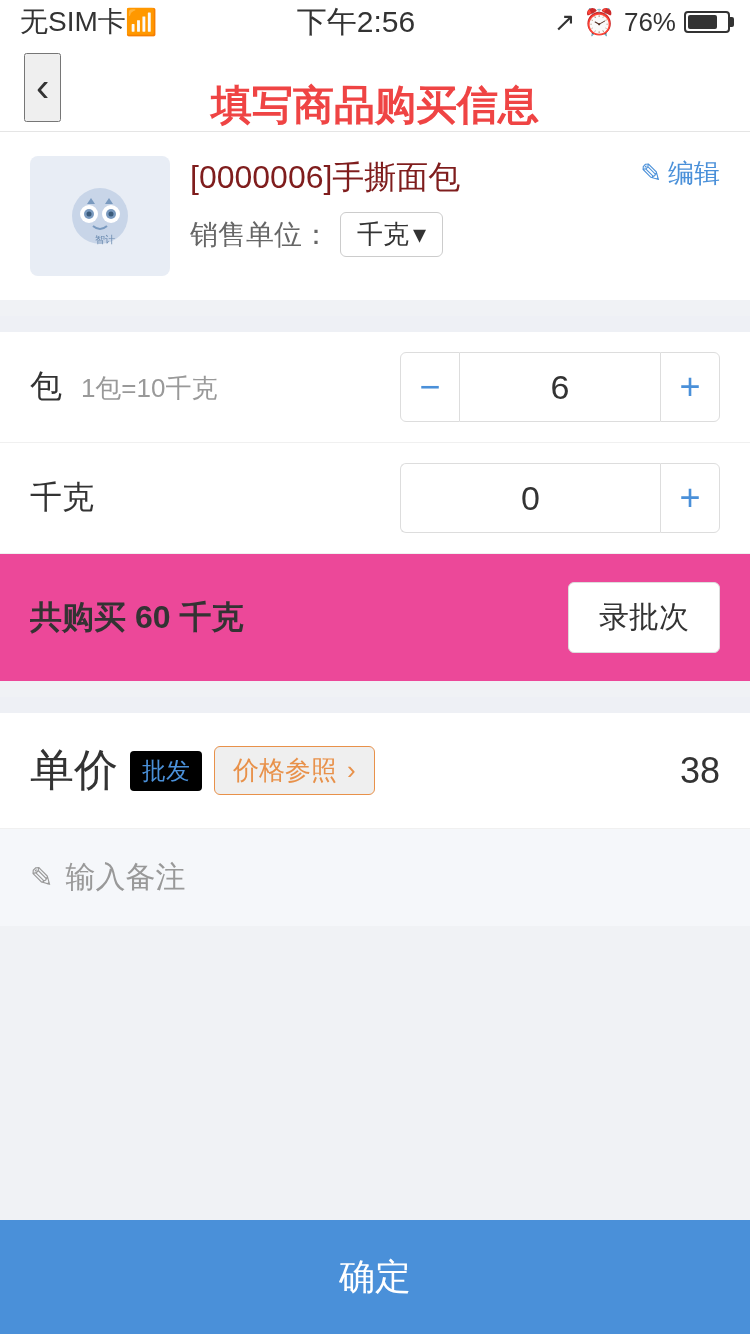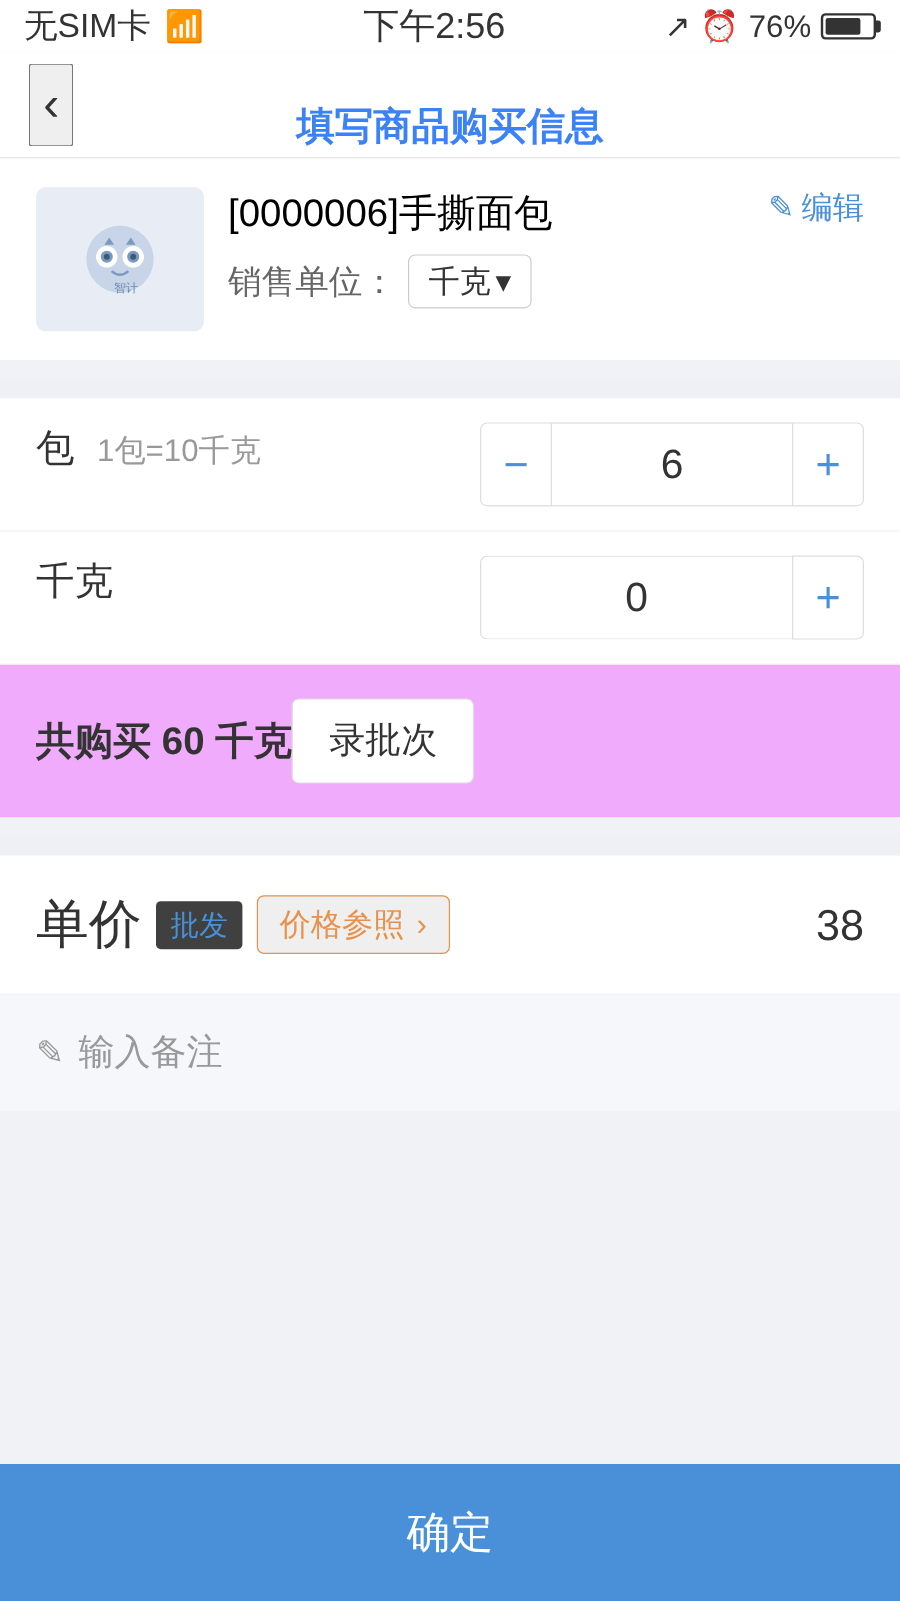--- a/index.html
+++ b/index.html
@@ -18,21 +18,21 @@
       width: 100%;
       height: 44px;
       background: #fff;
       display: flex;
       align-items: center;
       justify-content: space-between;
       padding: 0 20px;
       font-size: 28px;
       color: #333;
     }
-    .status-left { display: flex; align-items: center; gap: 12px; }
+    .status-left { display: flex; align-items: center; gap: 0; }
     .status-center { font-size: 30px; font-weight: 500; }
     .status-right { display: flex; align-items: center; gap: 8px; font-size: 26px; }
     .battery {
       width: 46px; height: 22px;
       border: 2px solid #333;
       border-radius: 4px;
       position: relative;
       display: inline-flex;
       align-items: center;
       padding: 2px;
@@ -68,23 +68,23 @@
     }
     .nav-back {
       position: absolute;
       left: 24px;
       font-size: 40px;
       color: #333;
       cursor: pointer;
       padding: 10px;
     }
     .nav-title {
-      font-size: 32px;
+      font-size: 41px;
       font-weight: 600;
-      color: #3b82f6;
+      color: #ef4444;
       margin-top: 36px;
     }
 
     
     .product-section {
       background: #fff;
       padding: 24px 30px;
       display: flex;
       align-items: flex-start;
       gap: 20px;
@@ -100,21 +100,21 @@
       justify-content: center;
       flex-shrink: 0;
     }
     .owl-icon {
       width: 70px;
       height: 60px;
     }
     .product-info { flex: 1; }
     .product-name {
       font-size: 32px;
-      color: #000000;
+      color: #7f1d1d;
       font-weight: 500;
       margin-bottom: 12px;
     }
     .product-stock {
       font-size: 28px;
       color: #666;
       margin-bottom: 12px;
     }
     .product-unit {
       font-size: 28px;
@@ -152,20 +152,21 @@
       height: 16px;
       background: #eef0f5;
     }
 
     
     .input-section {
       background: #fff;
     }
     .input-row {
       display: flex;
+      align-items: center;
       padding: 20px 30px;
       border-bottom: 1px solid #f0f0f0;
     }
     .input-label {
       font-size: 32px;
       color: #333;
       flex: 1;
     }
     .input-sublabel {
       font-size: 26px;
@@ -224,24 +225,25 @@
       display: flex;
       align-items: center;
       justify-content: center;
       cursor: pointer;
       font-size: 36px;
       color: #4a90d9;
     }
 
     
     .total-section {
-      background: #f0abfc;
+      background: #ec4899;
       padding: 28px 30px;
       display: flex;
       align-items: center;
+      justify-content: space-between;
       margin-bottom: 16px;
     }
     .total-text {
       font-size: 32px;
       color: #333;
     }
     .total-text span {
       font-weight: 600;
     }
     .batch-btn {
@@ -263,21 +265,21 @@
       justify-content: space-between;
       border-bottom: 1px solid #f0f0f0;
     }
     .price-left {
       display: flex;
       align-items: center;
       gap: 12px;
     }
     .price-label { font-size: 44px; color: #333; }
     .tag-batch {
-      background: #404040;
+      background: #000000;
       color: #4a90d9;
       font-size: 24px;
       padding: 4px 12px;
       border-radius: 4px;
     }
     .price-ref-btn {
       border: 1.5px solid #e8914a;
       border-radius: 6px;
       padding: 6px 18px;
       font-size: 26px;

